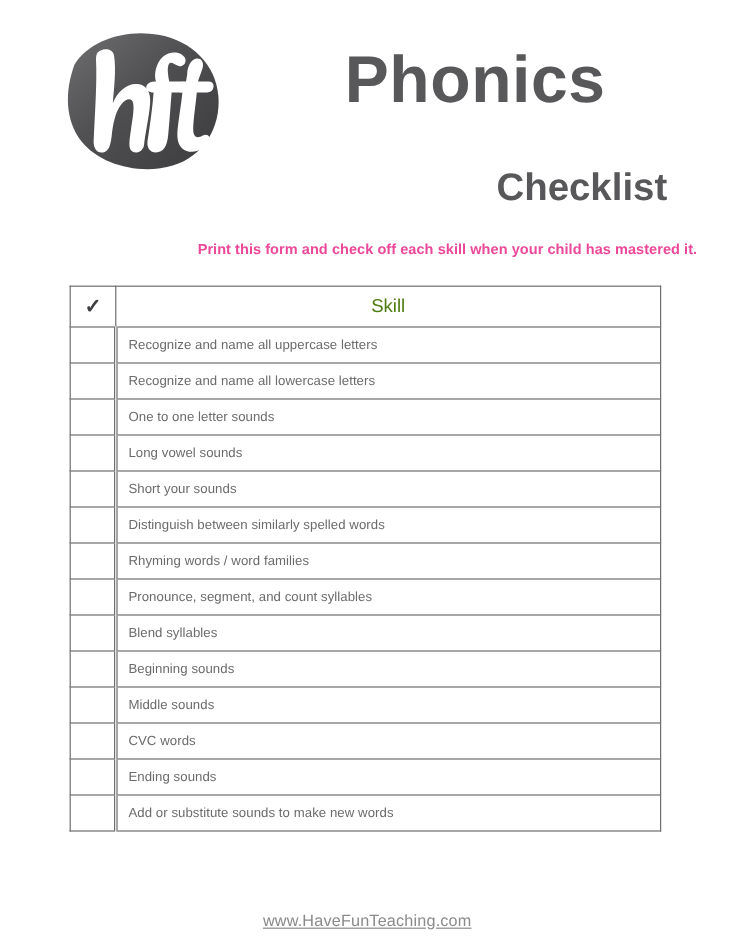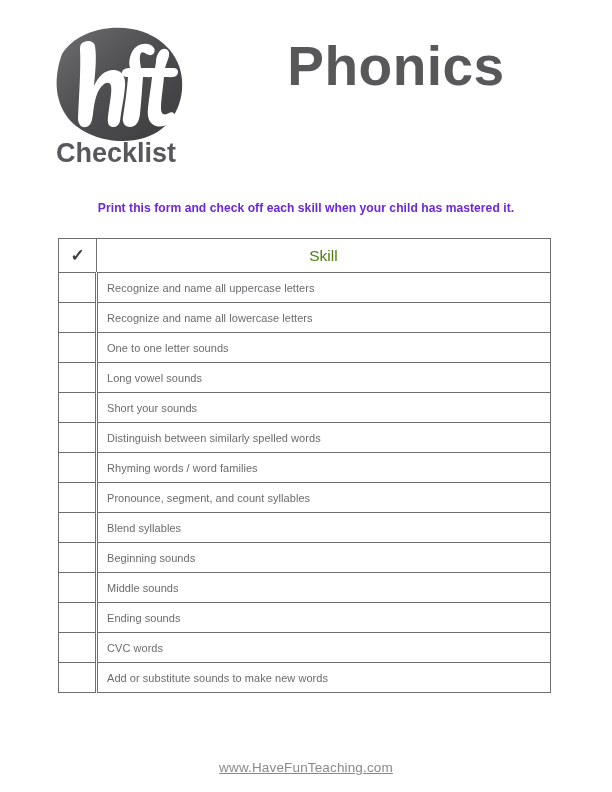--- a/index.html
+++ b/index.html
@@ -52,36 +52,36 @@
     letter-spacing: 0.5px;
     color: #58585a;
     line-height: 1.05;
   }
 
   .subtitle {
     position: absolute;
     left: 56px;
     top: 139px;
     width: 500px;
-    text-align: left;
-    font-size: 27px;
+    text-align: right;
+    font-size: 32px;
     font-weight: bold;
     color: #58585a;
     line-height: 1.1;
   }
 
   .instruction {
     position: absolute;
     left: 31px;
     top: 201px;
     width: 550px;
-    text-align: center;
+    text-align: right;
     font-size: 12.1px;
     font-weight: bold;
-    color: #6d28d9;
+    color: #ec4899;
     letter-spacing: 0.05px;
   }
 
   
   .checklist-table {
     position: absolute;
     left: 58px;
     top: 238px;
     width: 492px;
     border-collapse: collapse;
@@ -227,25 +227,25 @@
         <tr>
           <td class="cell-check"></td>
           <td class="cell-skill">Beginning sounds</td>
         </tr>
         <tr>
           <td class="cell-check"></td>
           <td class="cell-skill">Middle sounds</td>
         </tr>
         <tr>
           <td class="cell-check"></td>
+          <td class="cell-skill">CVC words</td>
+        </tr>
+        <tr>
+          <td class="cell-check"></td>
           <td class="cell-skill">Ending sounds</td>
-        </tr>
-        <tr>
-          <td class="cell-check"></td>
-          <td class="cell-skill">CVC words</td>
         </tr>
         <tr>
           <td class="cell-check"></td>
           <td class="cell-skill">Add or substitute sounds to make new words</td>
         </tr>
       </tbody>
   </table>
 
   <div class="footer">www.HaveFunTeaching.com</div>
 

